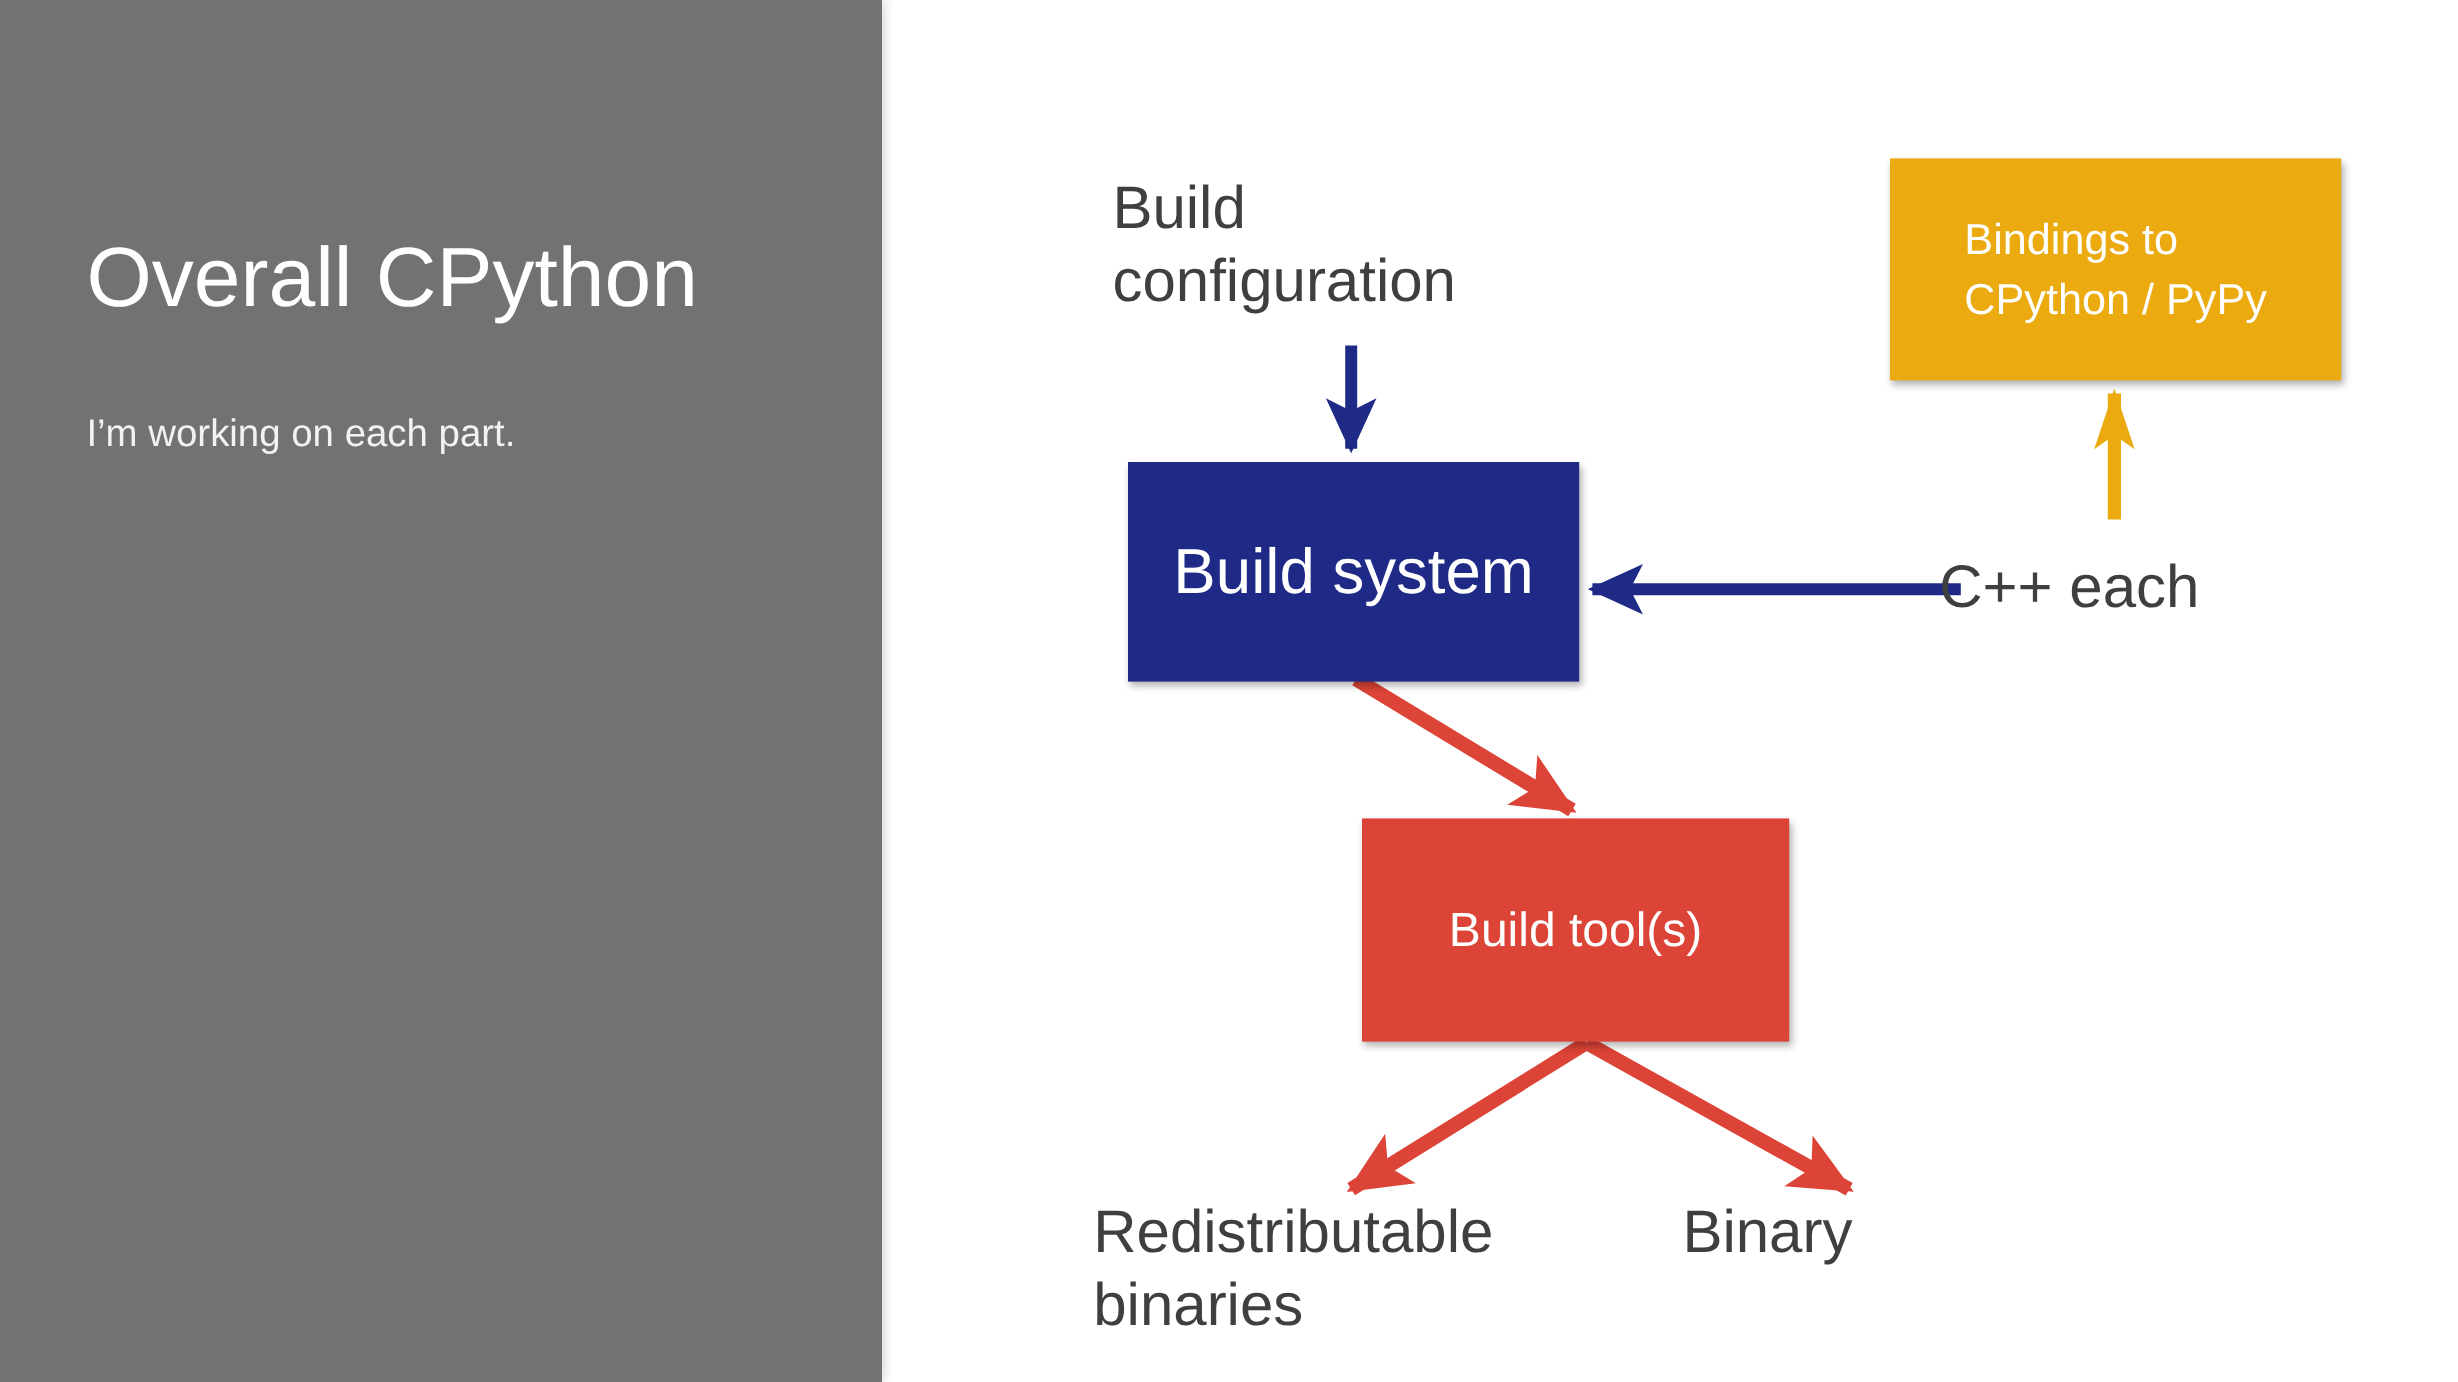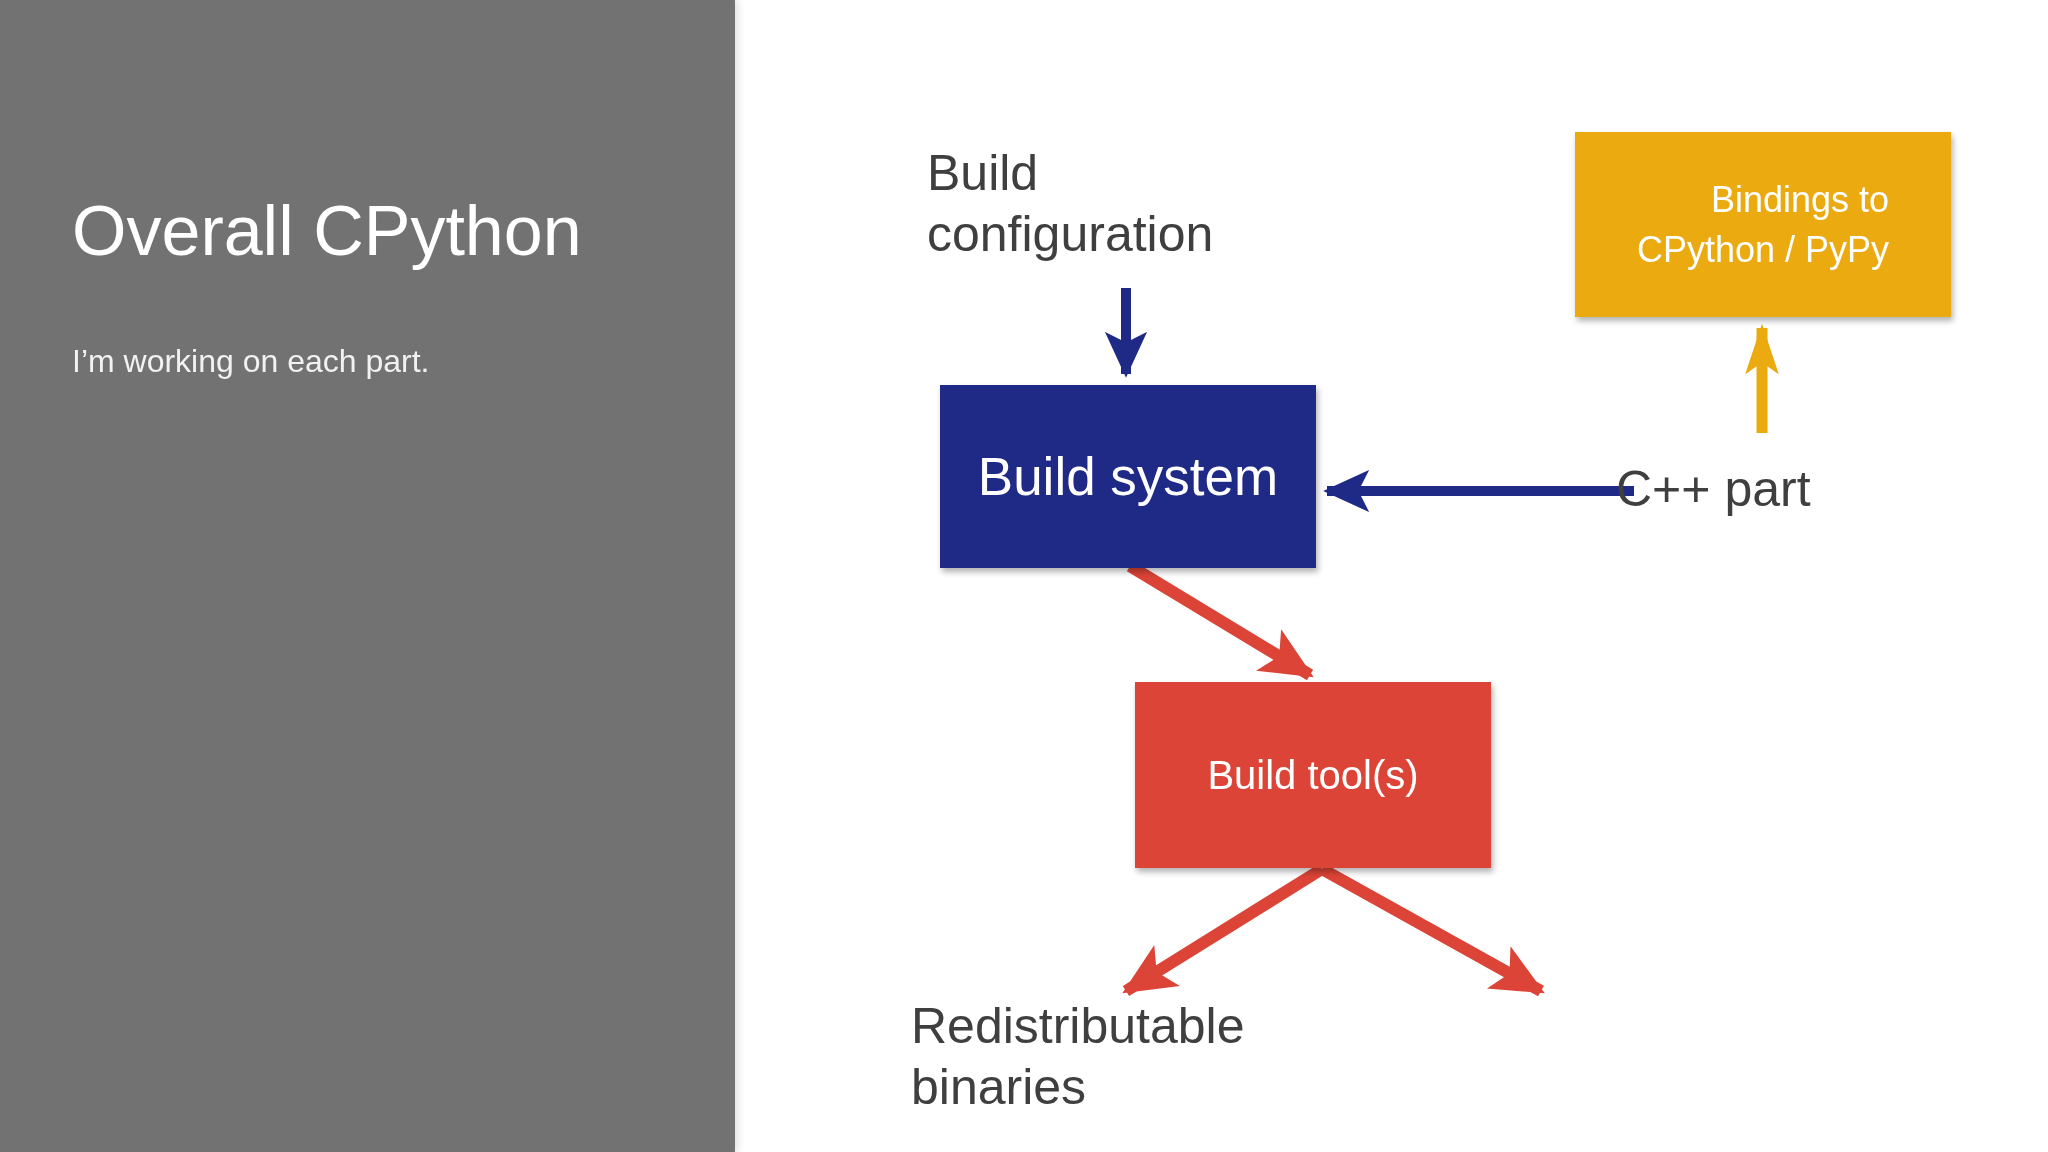--- a/index.html
+++ b/index.html
@@ -21,21 +21,21 @@
     font-size:70px;line-height:82px;font-weight:400;color:#ffffff;
     letter-spacing:0px;
   }
   .slide-subtitle{
     position:absolute;left:72px;top:338px;width:620px;
     font-size:32px;line-height:46px;font-weight:400;color:#f2f2f2;
   }
   
   .node-box{
     position:absolute;display:flex;align-items:center;justify-content:center;
-    color:#ffffff;text-align:right;
+    color:#ffffff;text-align:left;
     box-shadow:2px 4px 6px rgba(0,0,0,0.30);
     white-space:pre-line;
   }
   .box-blue{left:940px;top:385px;width:376px;height:183px;background:var(--c-blue,#1F2A87);font-size:53px;}
   .box-yellow{left:1575px;top:132px;width:376px;height:185px;background:var(--c-yellow,#EAAA10);font-size:36px;line-height:50px;}
   .box-red{left:1135px;top:682px;width:356px;height:186px;background:var(--c-red,#DC4437);font-size:40px;}
   .diagram-label{
     position:absolute;color:var(--c-text,#3F3F3F);
     font-size:50px;line-height:61px;text-align:left;white-space:pre-line;
   }
@@ -71,22 +71,23 @@
     <line x1="1126" y1="288" x2="1126" y2="374" stroke-width="10" style="stroke:var(--c-blue,#1F2A87)" marker-end="url(#head-blue)"></line>
     <line x1="1634" y1="491" x2="1327" y2="491" stroke-width="10" style="stroke:var(--c-blue,#1F2A87)" marker-end="url(#head-blue)"></line>
     <line x1="1762" y1="433" x2="1762" y2="328" stroke-width="11" style="stroke:var(--c-yellow,#EAAA10)" marker-end="url(#head-yellow)"></line>
     <line x1="1130" y1="566" x2="1310" y2="675" stroke-width="12" style="stroke:var(--c-red,#DC4437)" marker-end="url(#head-red)"></line>
     <line x1="1322" y1="869" x2="1126" y2="991" stroke-width="12" style="stroke:var(--c-red,#DC4437)" marker-end="url(#head-red)"></line>
     <line x1="1322" y1="869" x2="1541" y2="991" stroke-width="12" style="stroke:var(--c-red,#DC4437)" marker-end="url(#head-red)"></line>
   </svg>
 
   <div class="diagram-label label-build-config">Build
 configuration</div>
-  <div class="diagram-label label-cpp">C++ part</div>
+  <div class="diagram-label label-cpp">C++ each</div>
   <div class="diagram-label label-redistributable">Redistributable
 binaries</div>
+  <div class="diagram-label label-binary">Binary</div>
 
   <div class="node-box box-blue">Build system</div>
   <div class="node-box box-yellow">Bindings to
 CPython / PyPy</div>
   <div class="node-box box-red">Build tool(s)</div>
 
 </div>
 
 </body></html>

